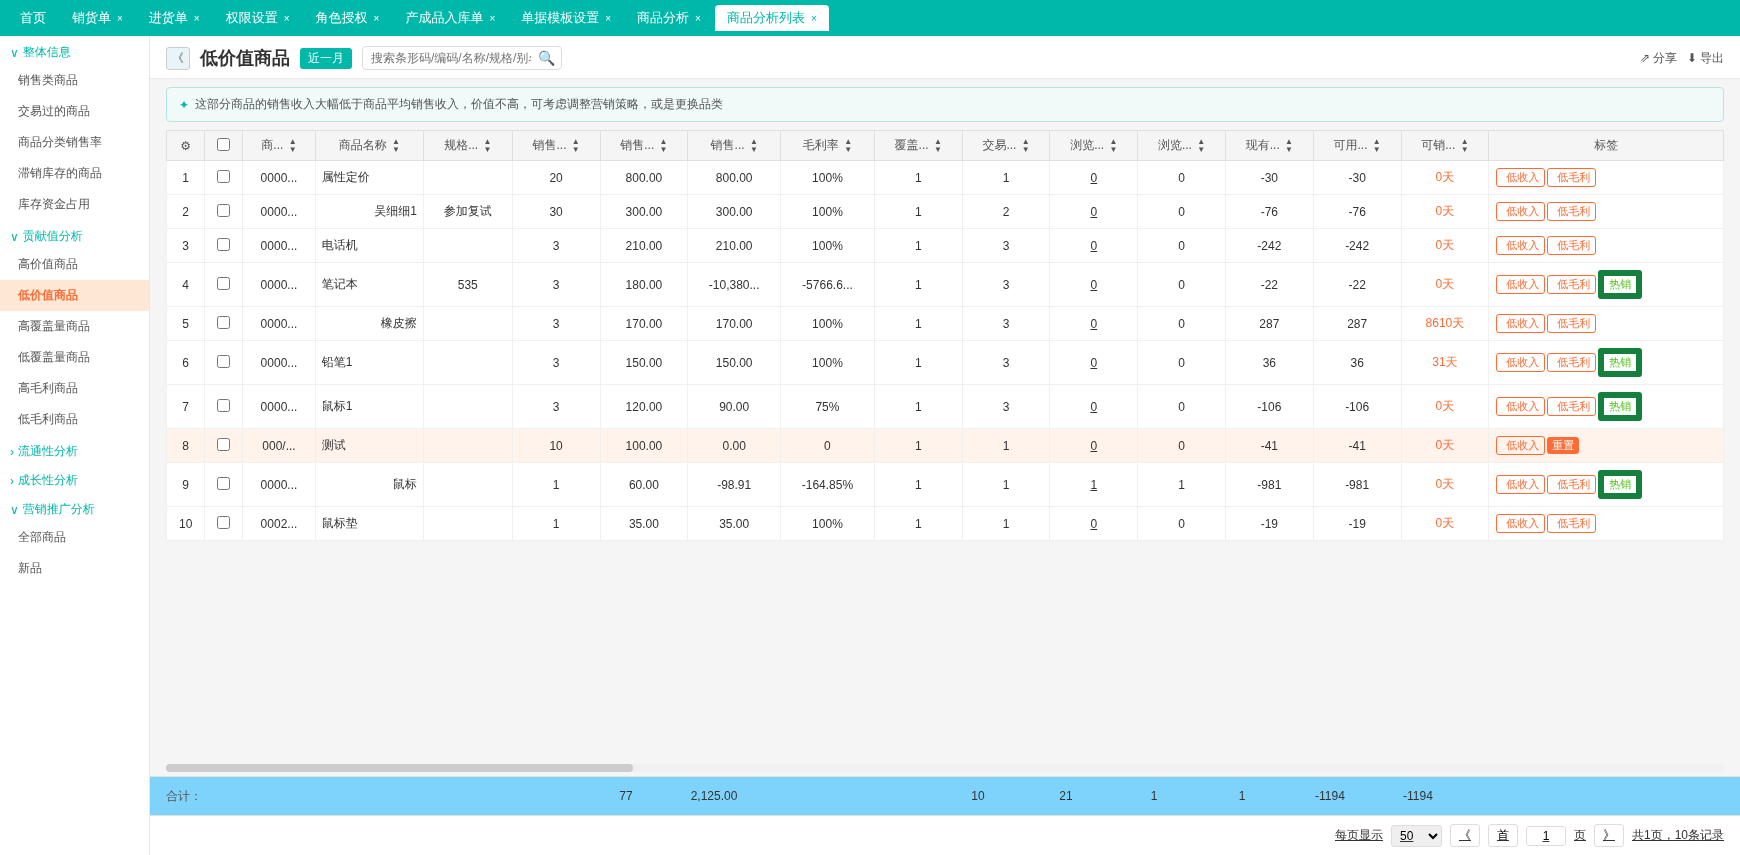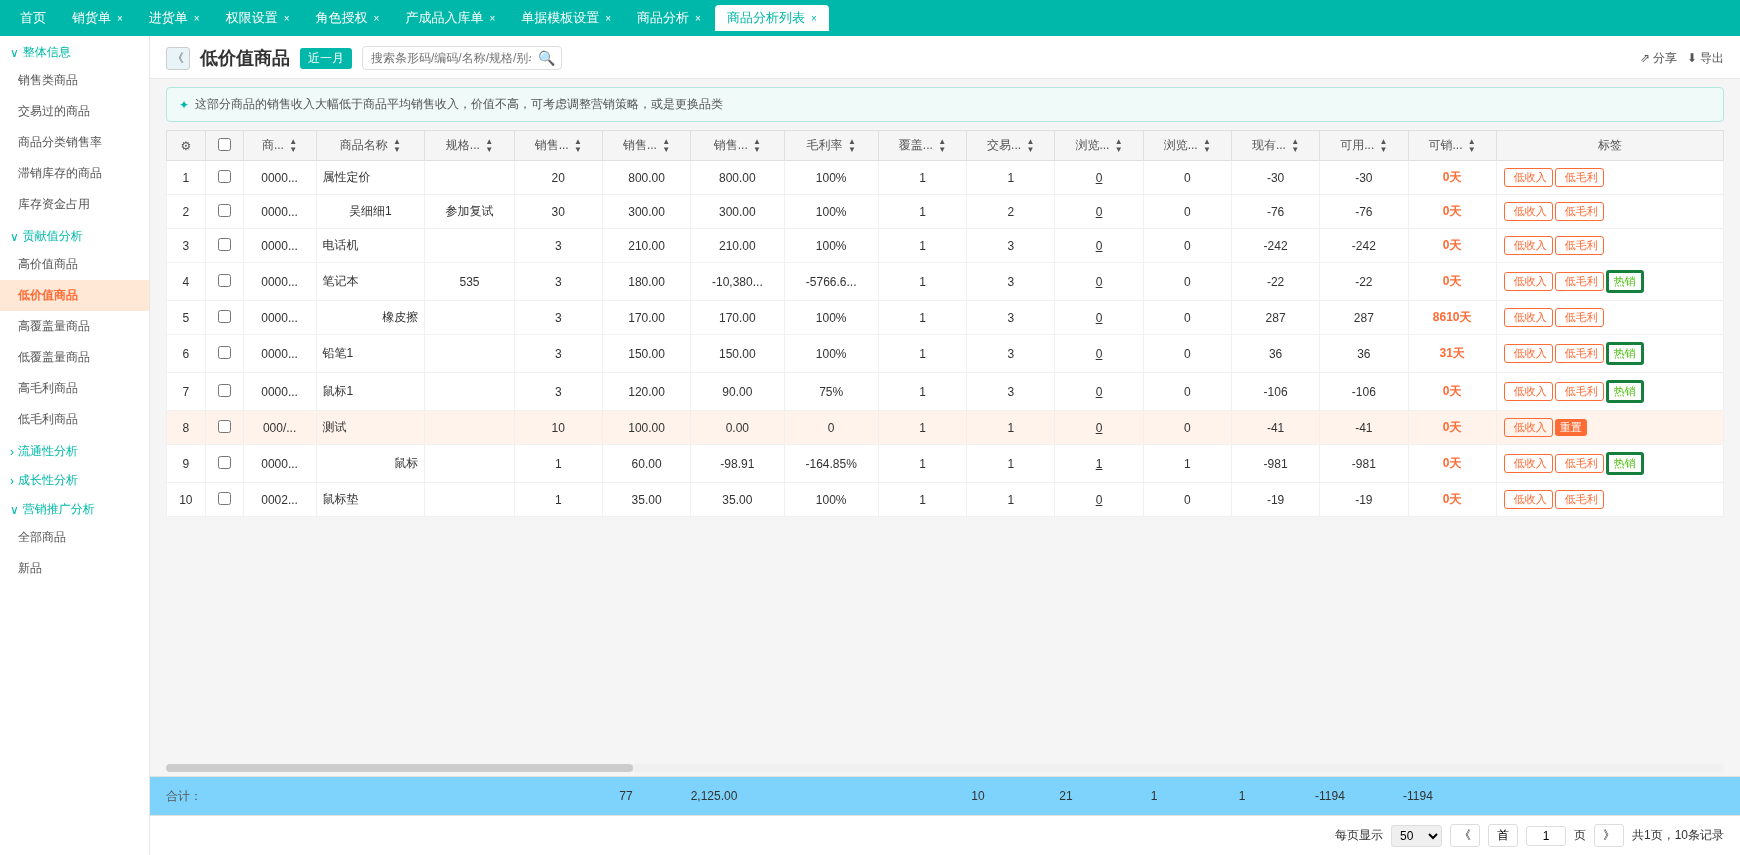--- a/index.html
+++ b/index.html
@@ -172,24 +172,24 @@
       white-space: nowrap;
     }
     .tag-badge {
       display: inline-block;
       padding: 1px 5px;
       border-radius: 3px;
       font-size: 11px;
       margin: 1px;
     }
     .tag-orange { color: #ff6b35; border: 1px solid #ff6b35; padding-left: 9px; }
-    .tag-green { color: #52c41a; border: 3px solid #15803d; }
+    .tag-green { color: #52c41a; border: 6px solid #15803d; }
     .tag-red-fill { background: #ff6b35; color: #fff; }
     .link-underline { text-decoration: underline; color: #333; cursor: pointer; }
-    .orange-text { color: #ff6b35; font-weight: bold; }
+    .orange-text { color: #ff6b35; }
     .col-num { color: #333; }
 
     
     .table-footer {
       background: #7dd3fc;
       border-top: 1px solid #e0e0e0;
       padding: 8px 16px;
       display: flex;
       align-items: center;
       font-size: 12px;
@@ -208,20 +208,21 @@
     
     .pagination-bar {
       background: #fff;
       border-top: 1px solid #e0e0e0;
       padding: 8px 16px;
       display: flex;
       align-items: center;
       justify-content: flex-end;
       gap: 8px;
       font-size: 12px;
+      text-decoration: underline;
     }
     .page-size-select {
       border: 1px solid #ddd;
       border-radius: 3px;
       padding: 2px 4px;
       font-size: 12px;
     }
     .page-btn {
       border: 1px solid #ddd;
       background: #fff;
@@ -480,21 +481,21 @@
       <td>0</td>
       <td>-30</td>
       <td>-30</td>
       <td class="orange-text">0天</td>
       <td style="text-align:left"><span class="tag-badge tag-orange">低收入</span><span class="tag-badge tag-orange">低毛利</span></td>
     </tr>
             <tr>
       <td class="col-num">2</td>
       <td><input type="checkbox" style=""></td>
       <td>0000...</td>
-      <td style="text-align:center">吴细细1</td>
+      <td style="text-align:right">吴细细1</td>
       <td>参加复试</td>
       <td>30</td>
       <td>300.00</td>
       <td>300.00</td>
       <td>100%</td>
       <td>1</td>
       <td>2</td>
       <td><span class="link-underline">0</span></td>
       <td>0</td>
       <td>-76</td>

